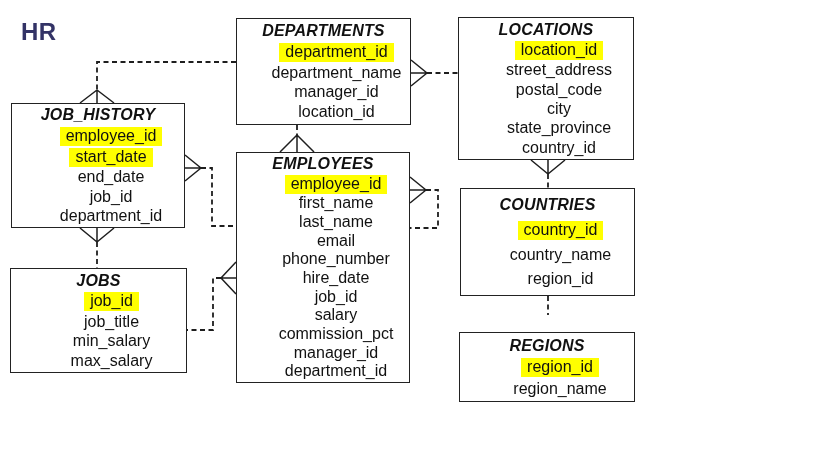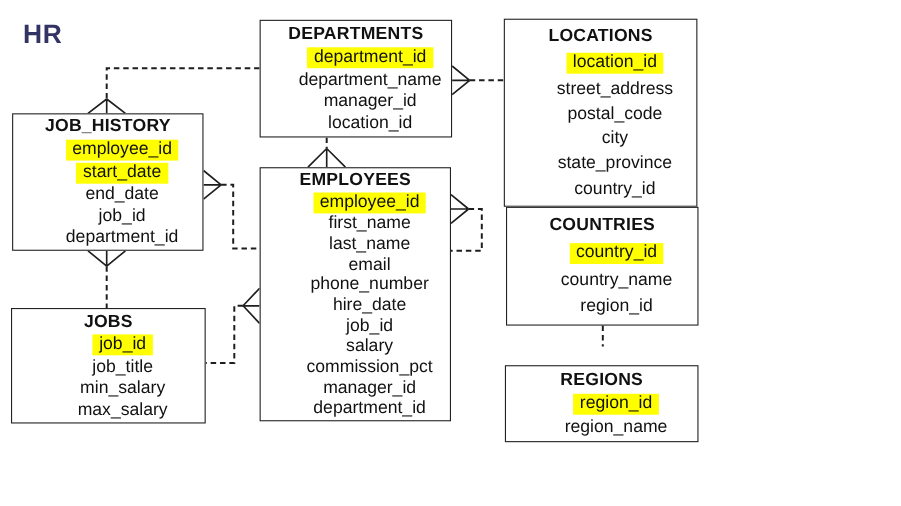--- a/index.html
+++ b/index.html
@@ -17,21 +17,21 @@
   svg.connectors{position:absolute;left:0;top:0;}
   .conn{fill:none;stroke:#1e1e1e;stroke-width:1.8;stroke-dasharray:5 3.5;}
   .foot{fill:none;stroke:#1e1e1e;stroke-width:1.5;}
   .entity{
     position:absolute;box-sizing:border-box;
     border:1.6px solid #222222;background:#ffffff;
     display:flex;flex-direction:column;justify-content:space-evenly;
     align-items:center;text-align:center;
     font-size:16px;color:#111111;white-space:nowrap;
   }
-  .etitle{font-weight:bold;letter-spacing:0.2px;}
+  .etitle{font-weight:bold;letter-spacing:0.2px;font-style:italic;}
   .row{line-height:1.05;margin-left:26px;}
   .hl{background:var(--hl,#ffff00);padding:1px 6px;display:inline-block;}
 </style>
 </head>
 <body>
 
 <div class="canvas">
 
   <svg class="connectors" width="819" height="460">
 
@@ -85,21 +85,21 @@
 
   <div class="entity" style="left:11px;top:103px;width:174px;height:125px">
     <div class="etitle">JOB_HISTORY</div>
     <div class="row"><span class="hl">employee_id</span></div>
     <div class="row"><span class="hl">start_date</span></div>
     <div class="row">end_date</div>
     <div class="row">job_id</div>
     <div class="row">department_id</div>
   </div>
 
-  <div class="entity" style="left:10px;top:280px;width:177px;height:105px">
+  <div class="entity" style="left:10px;top:268px;width:177px;height:105px">
     <div class="etitle">JOBS</div>
     <div class="row"><span class="hl">job_id</span></div>
     <div class="row">job_title</div>
     <div class="row">min_salary</div>
     <div class="row">max_salary</div>
   </div>
 
   <div class="entity" style="left:236px;top:18px;width:175px;height:107px">
     <div class="etitle">DEPARTMENTS</div>
     <div class="row"><span class="hl">department_id</span></div>
@@ -116,21 +116,21 @@
     <div class="row">email</div>
     <div class="row">phone_number</div>
     <div class="row">hire_date</div>
     <div class="row">job_id</div>
     <div class="row">salary</div>
     <div class="row">commission_pct</div>
     <div class="row">manager_id</div>
     <div class="row">department_id</div>
   </div>
 
-  <div class="entity" style="left:458px;top:17px;width:176px;height:171px">
+  <div class="entity" style="left:458px;top:17px;width:176px;height:143px">
     <div class="etitle">LOCATIONS</div>
     <div class="row"><span class="hl">location_id</span></div>
     <div class="row">street_address</div>
     <div class="row">postal_code</div>
     <div class="row">city</div>
     <div class="row">state_province</div>
     <div class="row">country_id</div>
   </div>
 
   <div class="entity" style="left:460px;top:188px;width:175px;height:108px">

